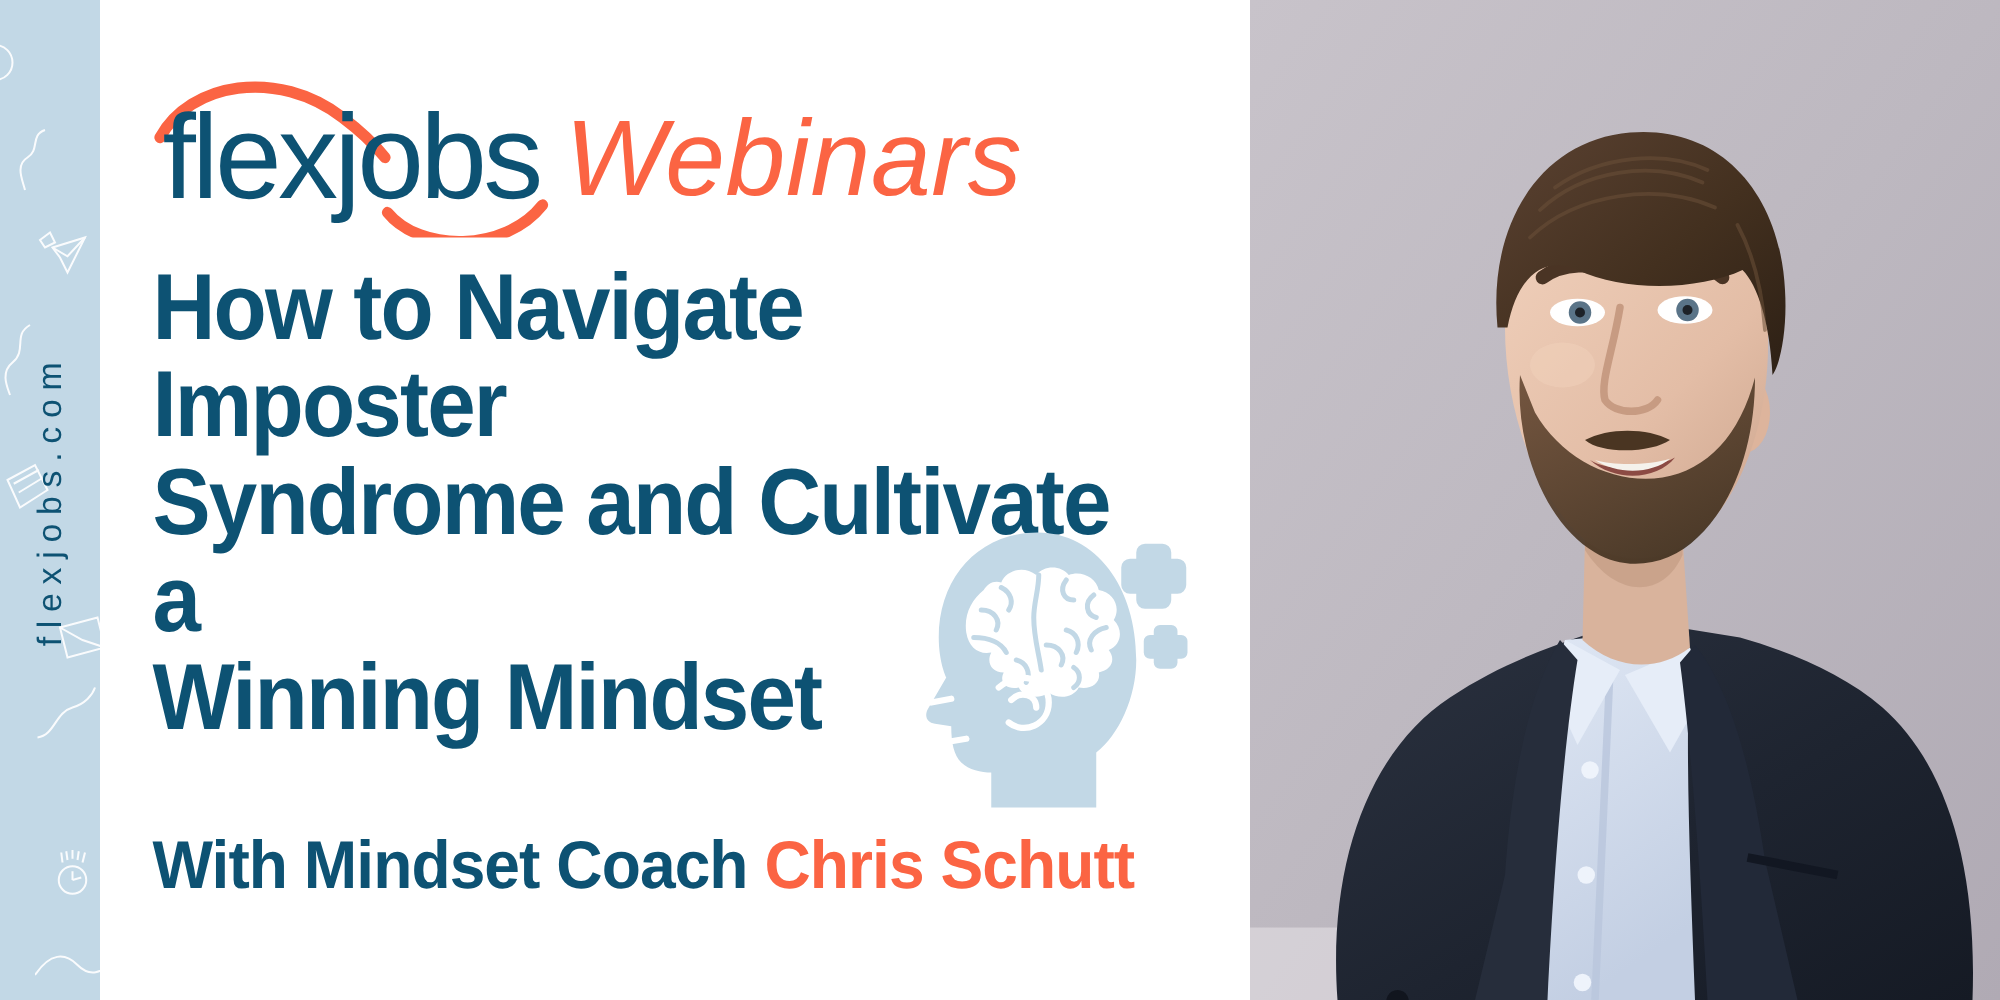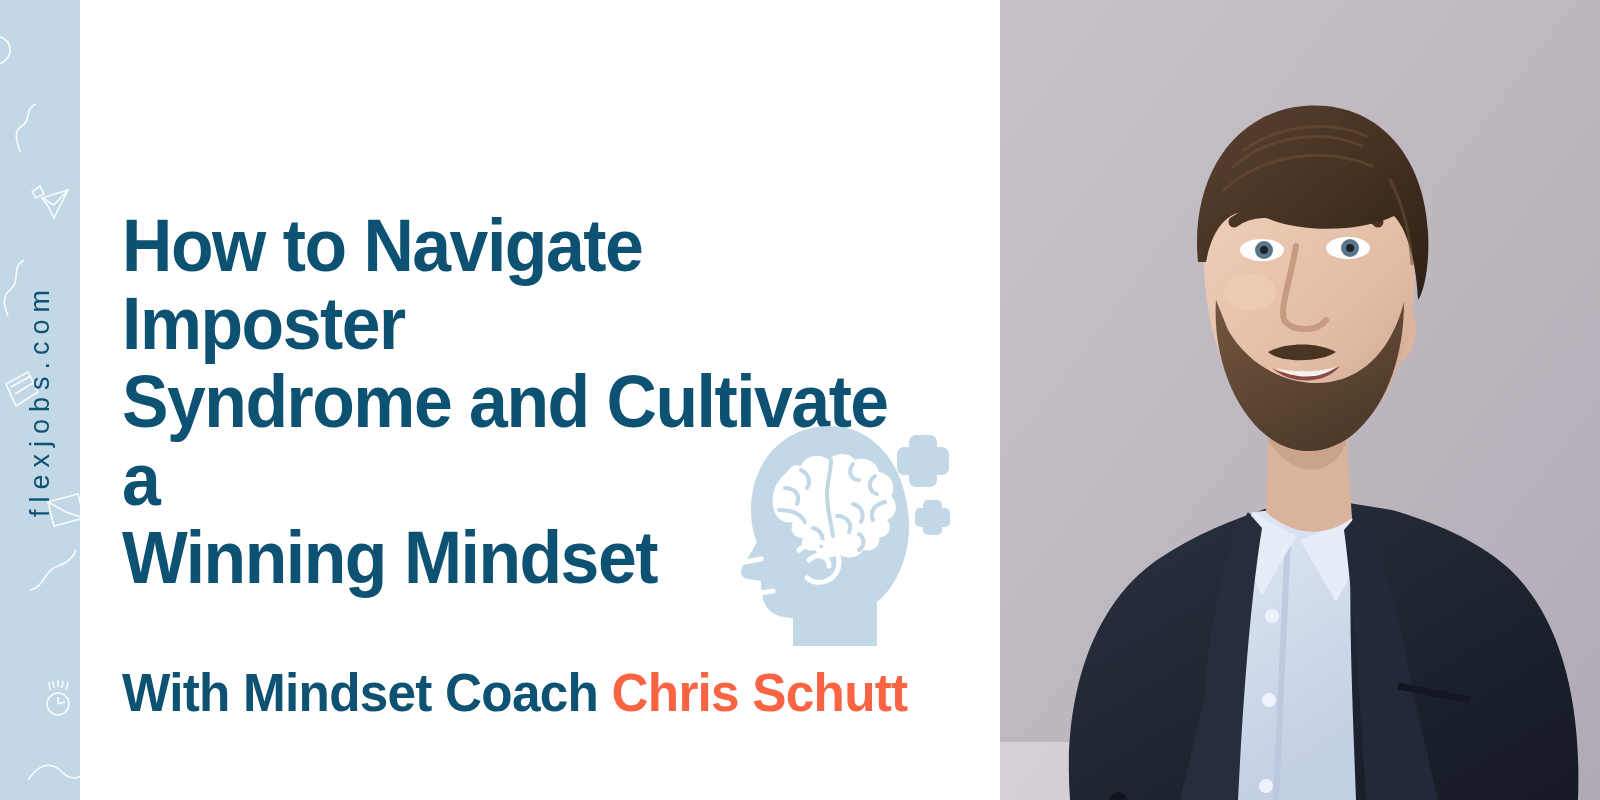--- a/index.html
+++ b/index.html
@@ -196,20 +196,32 @@
 
     <svg class="doodle" style="left:28px; top:548px;" width="50" height="46" viewBox="0 0 50 46">
       <path d="M2 42 C 16 40, 16 22, 30 18 C 40 15, 46 8, 48 2"></path>
     </svg>
 
     <span id="sidebar-vertical-text">flexjobs.com</span>
   </div>
 
   <div id="main">
 
+    <div id="logo-block">
+      <svg id="logo-svg" width="700" height="132" viewBox="0 0 700 132">
+
+        <path d="M6 52 C 30 8, 100 -4, 152 36 C 168 48, 178 58, 186 68" stroke="#fb6443" stroke-width="9" fill="none" stroke-linecap="round"></path>
+
+        <path d="M188 112 C 214 144, 282 144, 312 106" stroke="#fb6443" stroke-width="9" fill="none" stroke-linecap="round"></path>
+
+        <text class="logo-wordmark" x="8" y="100">flexjobs</text>
+
+        <text class="logo-webinars" x="330" y="98">Webinars</text>
+      </svg>
+    </div>
 
     <div id="headline">
       <div>How to Navigate Imposter</div>
       <div>Syndrome and Cultivate a</div>
       <div>Winning Mindset</div>
     </div>
 
     <svg id="mindset-icon" viewBox="0 0 220 235">
 
       <path d="M95 8

